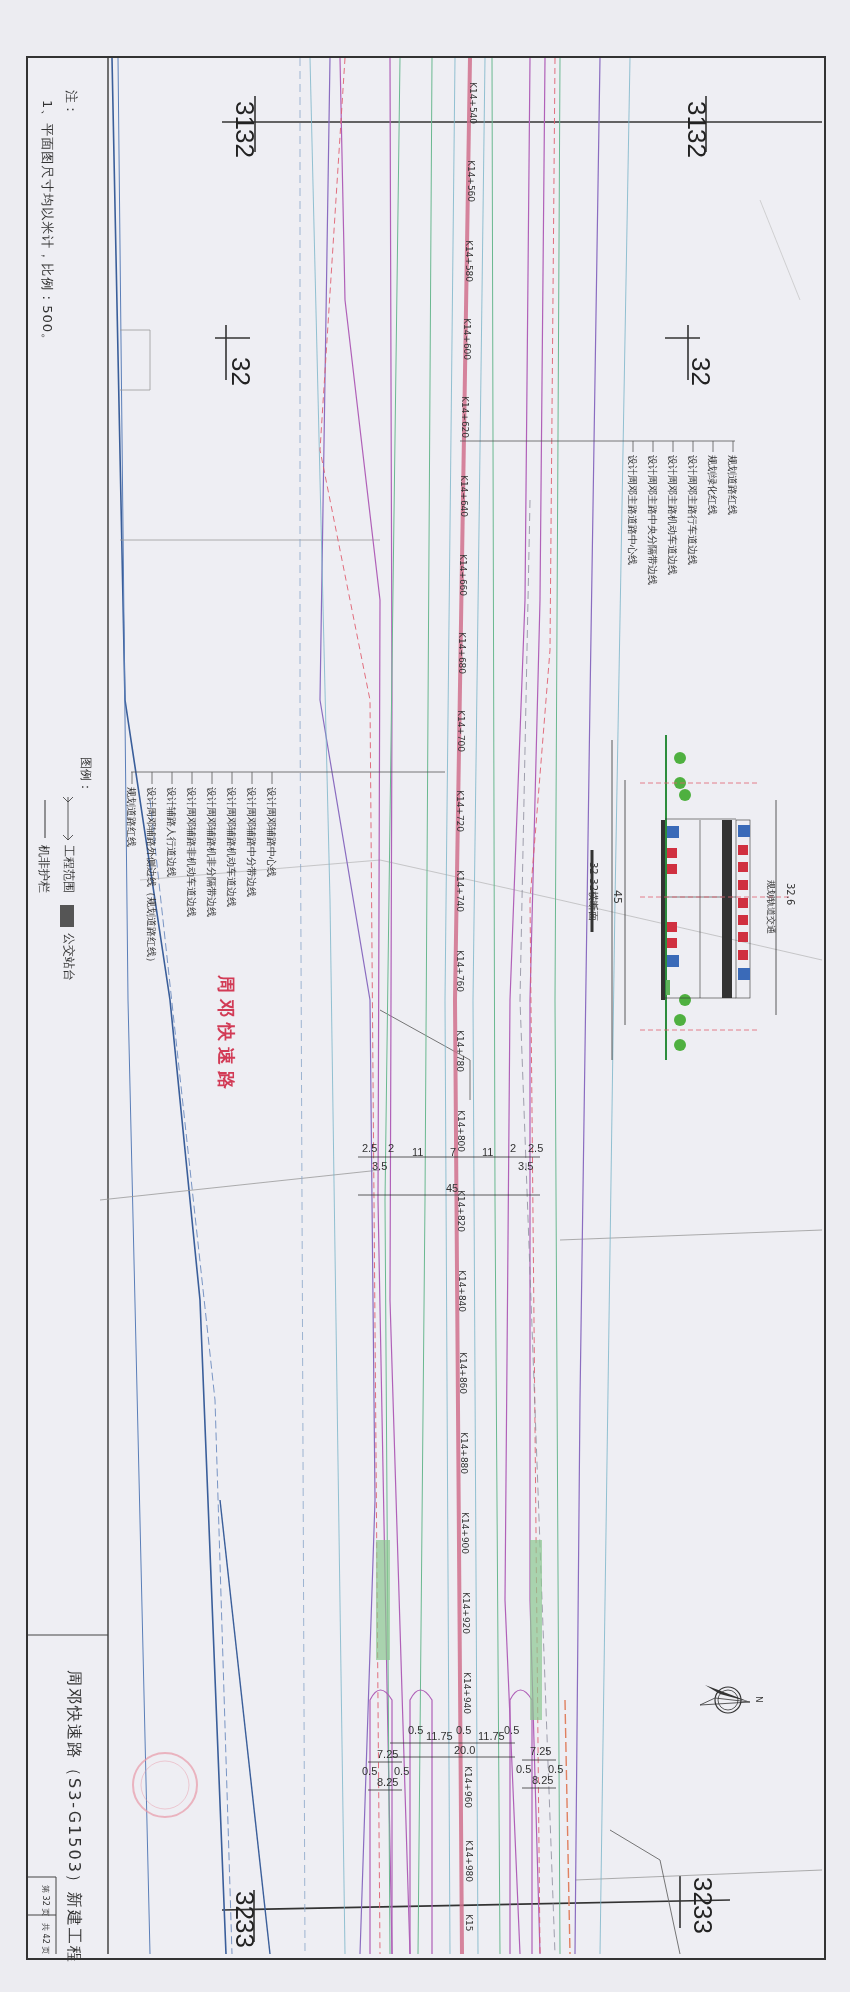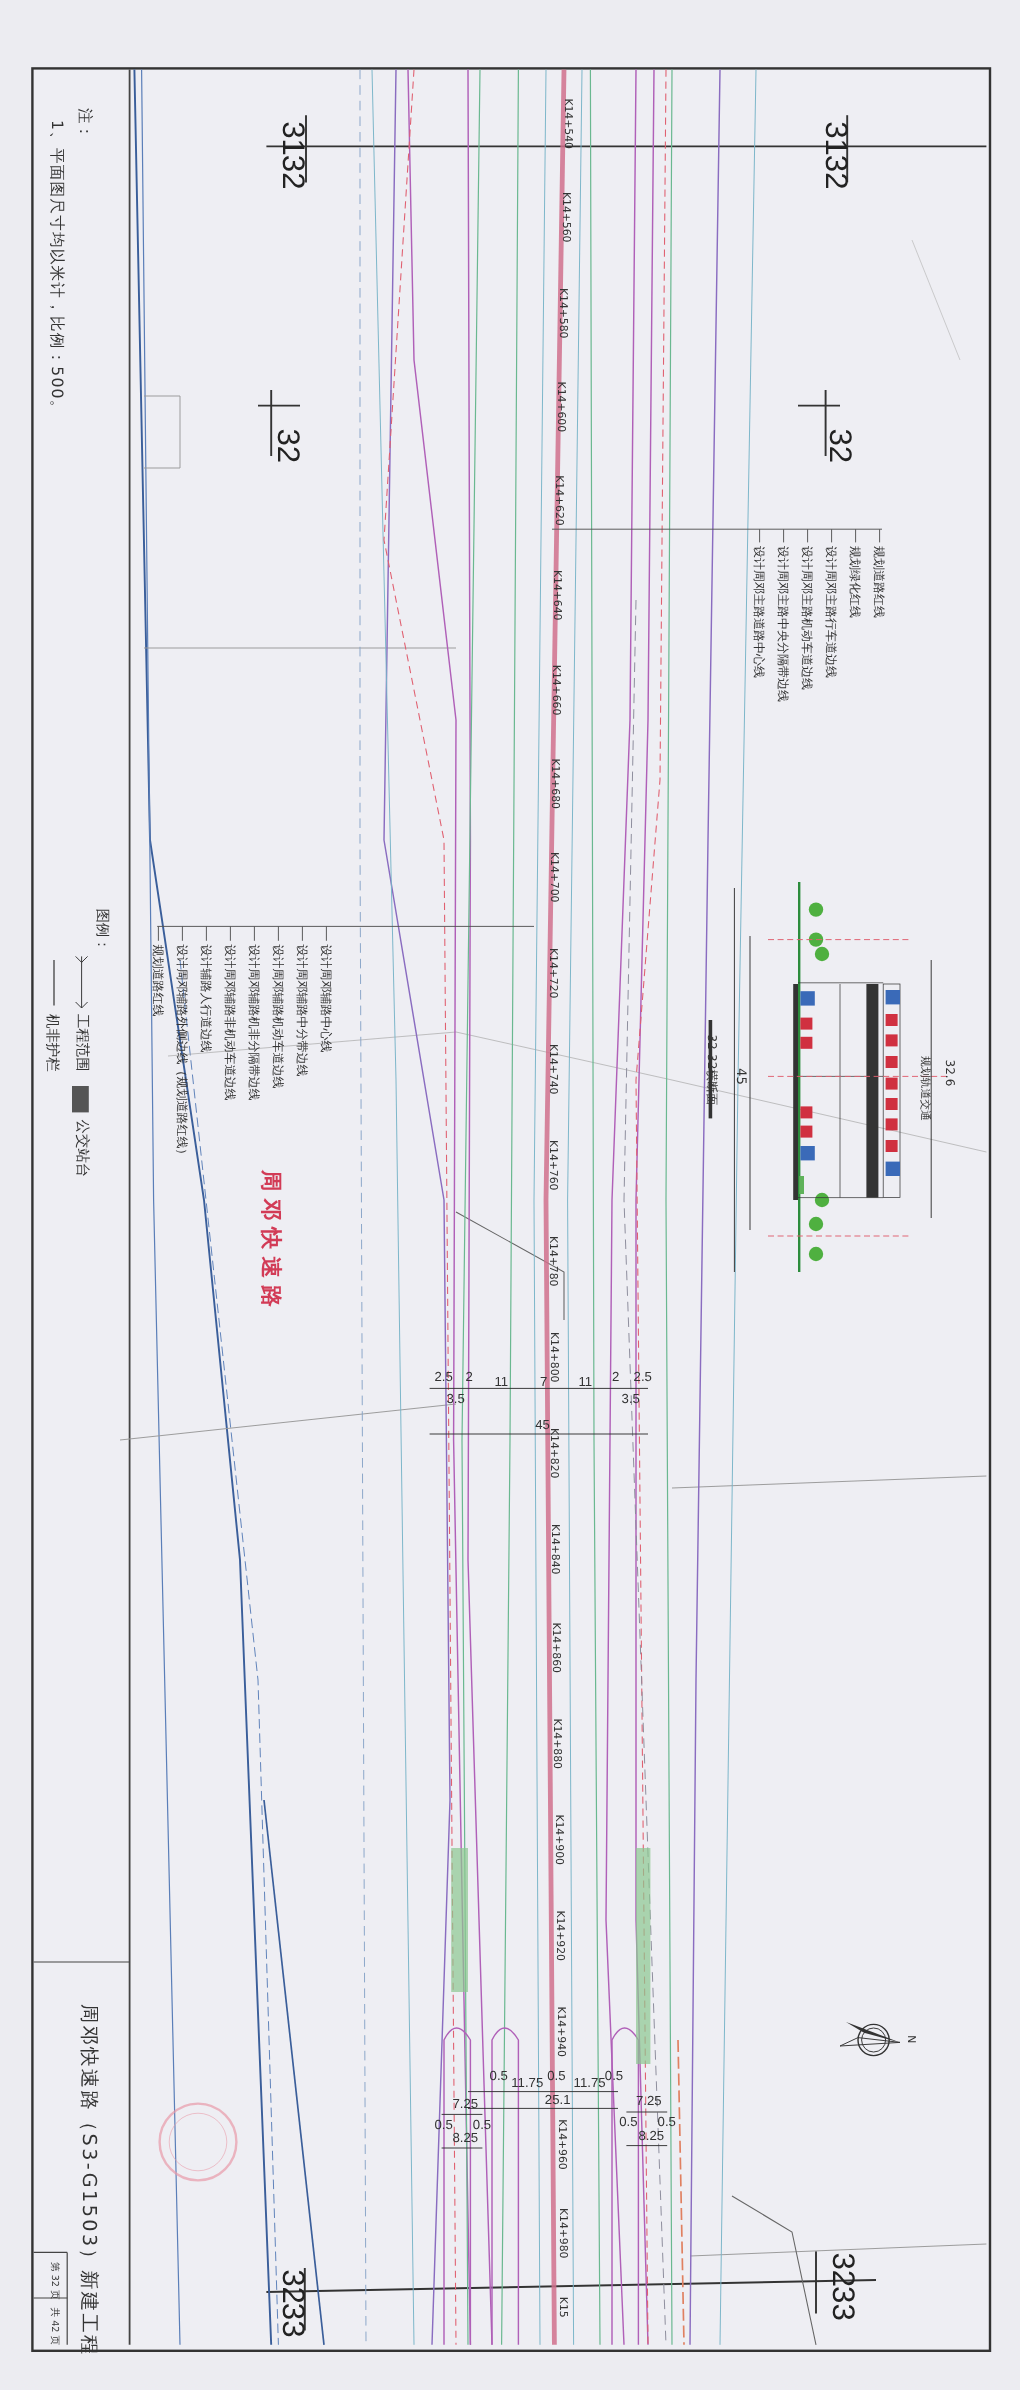--- a/index.html
+++ b/index.html
@@ -255,21 +255,21 @@
   <div class="dim" style="left:528px; top:1142px;">2.5</div>
   <div class="dim" style="left:372px; top:1160px;">3.5</div>
   <div class="dim" style="left:518px; top:1160px;">3.5</div>
   <div class="dim" style="left:446px; top:1182px;">45</div>
 
   <div class="dim" style="left:408px; top:1724px;">0.5</div>
   <div class="dim" style="left:426px; top:1730px;">11.75</div>
   <div class="dim" style="left:456px; top:1724px;">0.5</div>
   <div class="dim" style="left:478px; top:1730px;">11.75</div>
   <div class="dim" style="left:504px; top:1724px;">0.5</div>
-  <div class="dim" style="left:454px; top:1744px;">25.1</div>
+  <div class="dim" style="left:454px; top:1744px;">20.0</div>
 
   <div class="dim" style="left:377px; top:1748px;">7.25</div>
   <div class="dim" style="left:362px; top:1765px;">0.5</div>
   <div class="dim" style="left:394px; top:1765px;">0.5</div>
   <div class="dim" style="left:377px; top:1776px;">8.25</div>
 
   <div class="dim" style="left:530px; top:1745px;">7.25</div>
   <div class="dim" style="left:516px; top:1763px;">0.5</div>
   <div class="dim" style="left:548px; top:1763px;">0.5</div>
   <div class="dim" style="left:532px; top:1774px;">8.25</div>

